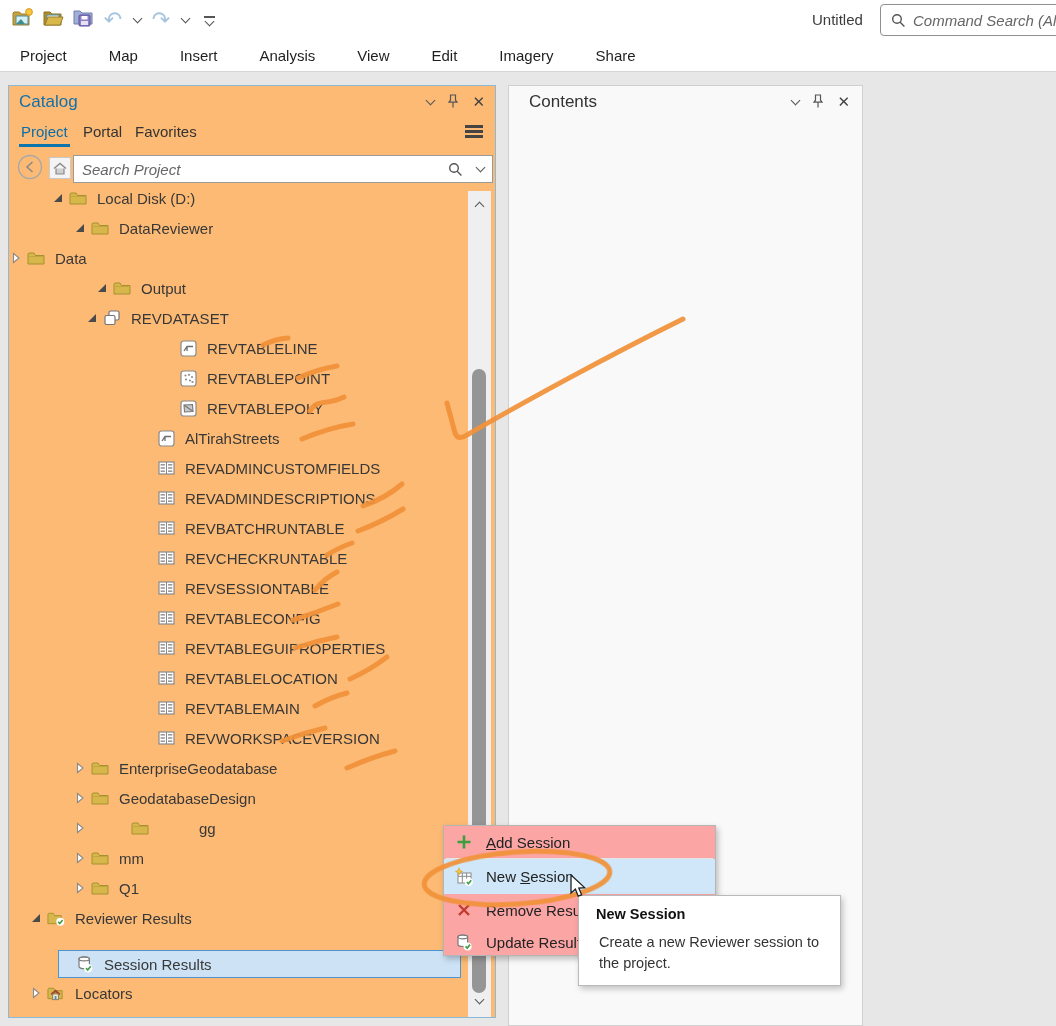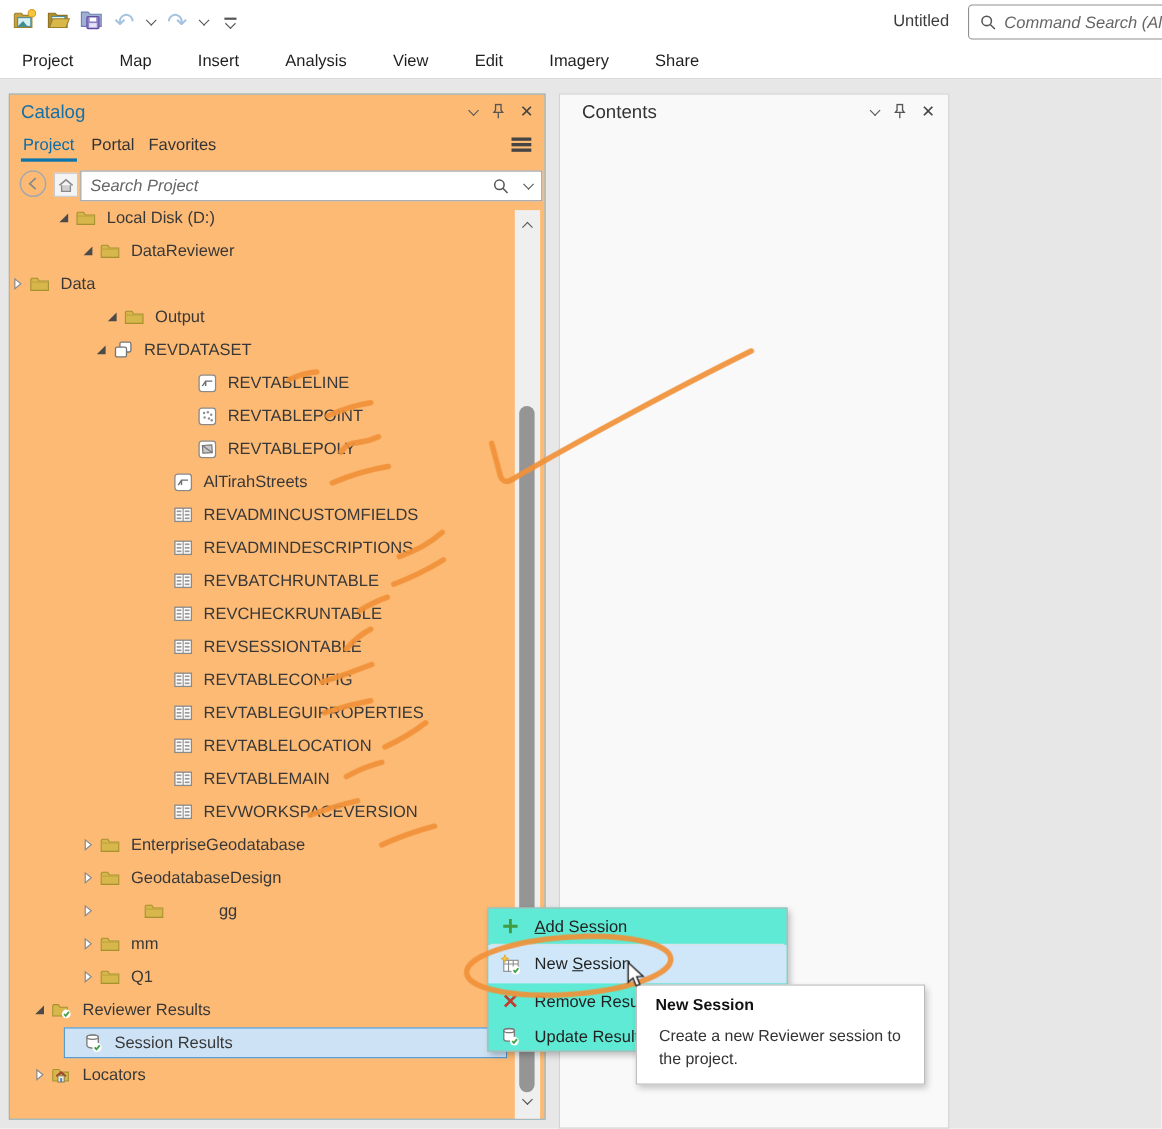--- a/index.html
+++ b/index.html
@@ -57,35 +57,35 @@
     font-family:"Liberation Sans",sans-serif; }
   #cat-search input::placeholder { font-style:italic; color:#666; }
   #cat-search .tools { position:absolute; right:8px; display:flex; gap:14px; align-items:center; }
 
   #tree-clip { position:absolute; left:1px; top:105px; width:456px; height:826px; overflow:hidden; }
   #tree { transform:translateY(-8px); }
   .trow { position:relative; height:30px; display:flex; align-items:center; font-size:15px; color:#383838; }
   .trow .expander { width:17px; height:16px; flex:none; display:flex; align-items:center; }
   .trow .ticon { width:18px; height:18px; flex:none; margin-right:10px; display:flex; align-items:center; justify-content:center; }
   .trow .tlabel { white-space:nowrap; }
-  .trow.selected { background:#cde3f5; border:1px solid #4f94cd; height:28px; margin-top:1px; }
+  .trow.selected { background:#cde3f5; border:1px solid #4f94cd; height:28px; margin-top:17px; }
 
   
   #vscroll { position:absolute; left:459px; top:105px; width:23px; height:826px; background:#efefef; }
   #vthumb { position:absolute; left:4px; top:178px; width:14px; height:624px; background:#959595; border-radius:7px; }
   .scroll-chev { position:absolute; left:8px; }
 
   
   #contents { position:absolute; left:508px; top:13px; width:355px; height:941px;
     background:#f9f9f9; border:1px solid #d0d0d0; }
   #contents .pane-title { color:#333; }
 
   
   #ctx-menu { position:absolute; left:443px; top:753px; width:273px; height:131px;
-    background:#5eead4; border:1px solid #b5b5b5; box-shadow:2px 3px 6px rgba(0,0,0,.25); z-index:30; }
+    background:#fca5a5; border:1px solid #b5b5b5; box-shadow:2px 3px 6px rgba(0,0,0,.25); z-index:30; }
   .mi { position:relative; height:32px; display:flex; align-items:center; padding-left:10px; font-size:15px; color:#222; }
   .mi.hl { background:#cfe7f8; height:35px; }
   .mi .micon { width:20px; height:20px; margin-right:12px; display:flex; align-items:center; justify-content:center; }
   .mi-sep { height:1px; background:#e4e4e4; margin:0 2px; }
 
   
   #tooltip { position:absolute; left:578px; top:823px; width:263px; height:91px;
     background:#ffffff; border:1px solid #b9b9b9; box-shadow:2px 3px 6px rgba(0,0,0,.22); z-index:45; }
   #tooltip .tt-title { position:absolute; left:17px; top:10px; font-size:14.5px; font-weight:bold; color:#111; }
   #tooltip .tt-body { position:absolute; left:20px; top:36px; width:226px; font-size:14.5px; color:#333; line-height:21px; }

